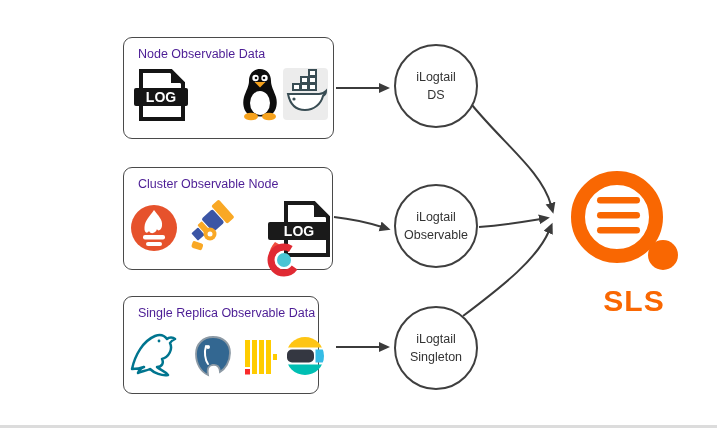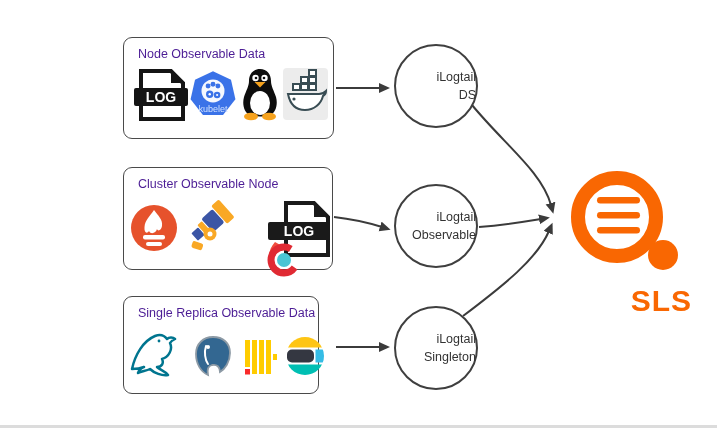--- a/index.html
+++ b/index.html
@@ -14,30 +14,30 @@
   .group-box .title{
     position:absolute;top:9px;left:14px;font-size:12.5px;color:#4c1d95;white-space:nowrap;
   }
   #box1{left:123px;top:37px;width:211px;height:102px;}
   #box2{left:123px;top:167px;width:210px;height:103px;}
   #box3{left:123px;top:296px;width:196px;height:98px;}
   .icon{position:absolute;}
   .node-circle{
     position:absolute;width:84px;height:84px;border:2px solid #3f3f3f;border-radius:50%;
     background:#ffffff;box-sizing:border-box;display:flex;flex-direction:column;
-    align-items:flex-end;justify-content:center;gap:6px;font-size:12.5px;color:#333;
+    align-items:center;justify-content:center;gap:6px;font-size:12.5px;color:#333;
     text-align:center;line-height:1;
   }
   #node1{left:394px;top:44px;}
   #node2{left:394px;top:184px;}
   #node3{left:394px;top:306px;}
   #arrows{position:absolute;left:0;top:0;pointer-events:none;}
   #sls-logo{position:absolute;left:566px;top:168px;}
   #sls-label{
-    position:absolute;left:576px;top:284px;width:116px;text-align:right;
+    position:absolute;left:576px;top:284px;width:116px;text-align:center;
     font-size:30px;font-weight:800;color:#F96702;letter-spacing:1px;
   }
   .bottom-edge{position:absolute;left:0;bottom:0;width:717px;height:3px;background:#dcdcdc;}
 </style>
 </head>
 <body>
 
 <div class="canvas">
 
   <svg id="arrows" width="717" height="428" viewBox="0 0 717 428">
@@ -60,34 +60,20 @@
 
   <span class="icon" style="left:133px;top:68px">
     <svg width="56" height="54" viewBox="0 0 56 54">
       <path d="M8,3 h30 l12,12 v36 h-42 z" fill="#ffffff" stroke="#141414" stroke-width="4"></path>
       <path d="M38,3 l12,12 h-12 z" fill="#141414"></path>
       <rect x="1" y="20" width="54" height="18" rx="2" fill="#141414"></rect>
       <text x="28" y="34" text-anchor="middle" font-size="14" font-weight="bold" fill="#ffffff" font-family="Liberation Sans, sans-serif">LOG</text>
     </svg>
   </span>
 
-  <span class="icon" style="left:190px;top:68px">
-    <svg width="46" height="54" viewBox="0 0 56 62">
-      <path d="M28,2 L49.9,12.5 L55.3,36.2 L40.2,55.2 L15.8,55.2 L0.7,36.2 L6.1,12.5 z" fill="#3A72E8"></path>
-      <circle cx="28" cy="26" r="14" fill="#ffffff" opacity="0.95"></circle>
-      <circle cx="22" cy="20" r="3" fill="#3A72E8"></circle>
-      <circle cx="28" cy="18" r="3" fill="#3A72E8"></circle>
-      <circle cx="34" cy="20" r="3" fill="#3A72E8"></circle>
-      <circle cx="24" cy="30" r="4.5" fill="#3A72E8"></circle>
-      <circle cx="24" cy="30" r="1.5" fill="#ffffff"></circle>
-      <circle cx="33" cy="31" r="4" fill="#3A72E8"></circle>
-      <circle cx="33" cy="31" r="1.3" fill="#ffffff"></circle>
-      <text x="28" y="52" text-anchor="middle" font-size="11" fill="#cfe0ff" font-family="Liberation Sans, sans-serif">kubelet</text>
-    </svg>
-  </span>
 
   <span class="icon" style="left:240px;top:67px">
     <svg width="40" height="54" viewBox="0 0 40 54">
       <path d="M20,2 C27,2 31,7 31,14 C31,19 34,24 36,30 C38,37 36,46 30,48 C26,50 14,50 10,48 C4,46 2,37 4,30 C6,24 9,19 9,14 C9,7 13,2 20,2 z" fill="#0d0d0d"></path>
       <ellipse cx="20" cy="36" rx="10" ry="12" fill="#ffffff"></ellipse>
       <circle cx="15.5" cy="11" r="3.2" fill="#ffffff"></circle>
       <circle cx="24.5" cy="11" r="3.2" fill="#ffffff"></circle>
       <circle cx="16" cy="11" r="1.3" fill="#0d0d0d"></circle>
       <circle cx="24" cy="11" r="1.3" fill="#0d0d0d"></circle>
       <polygon points="14.5,15 25.5,15 20,20.5" fill="#F6A21D"></polygon>

